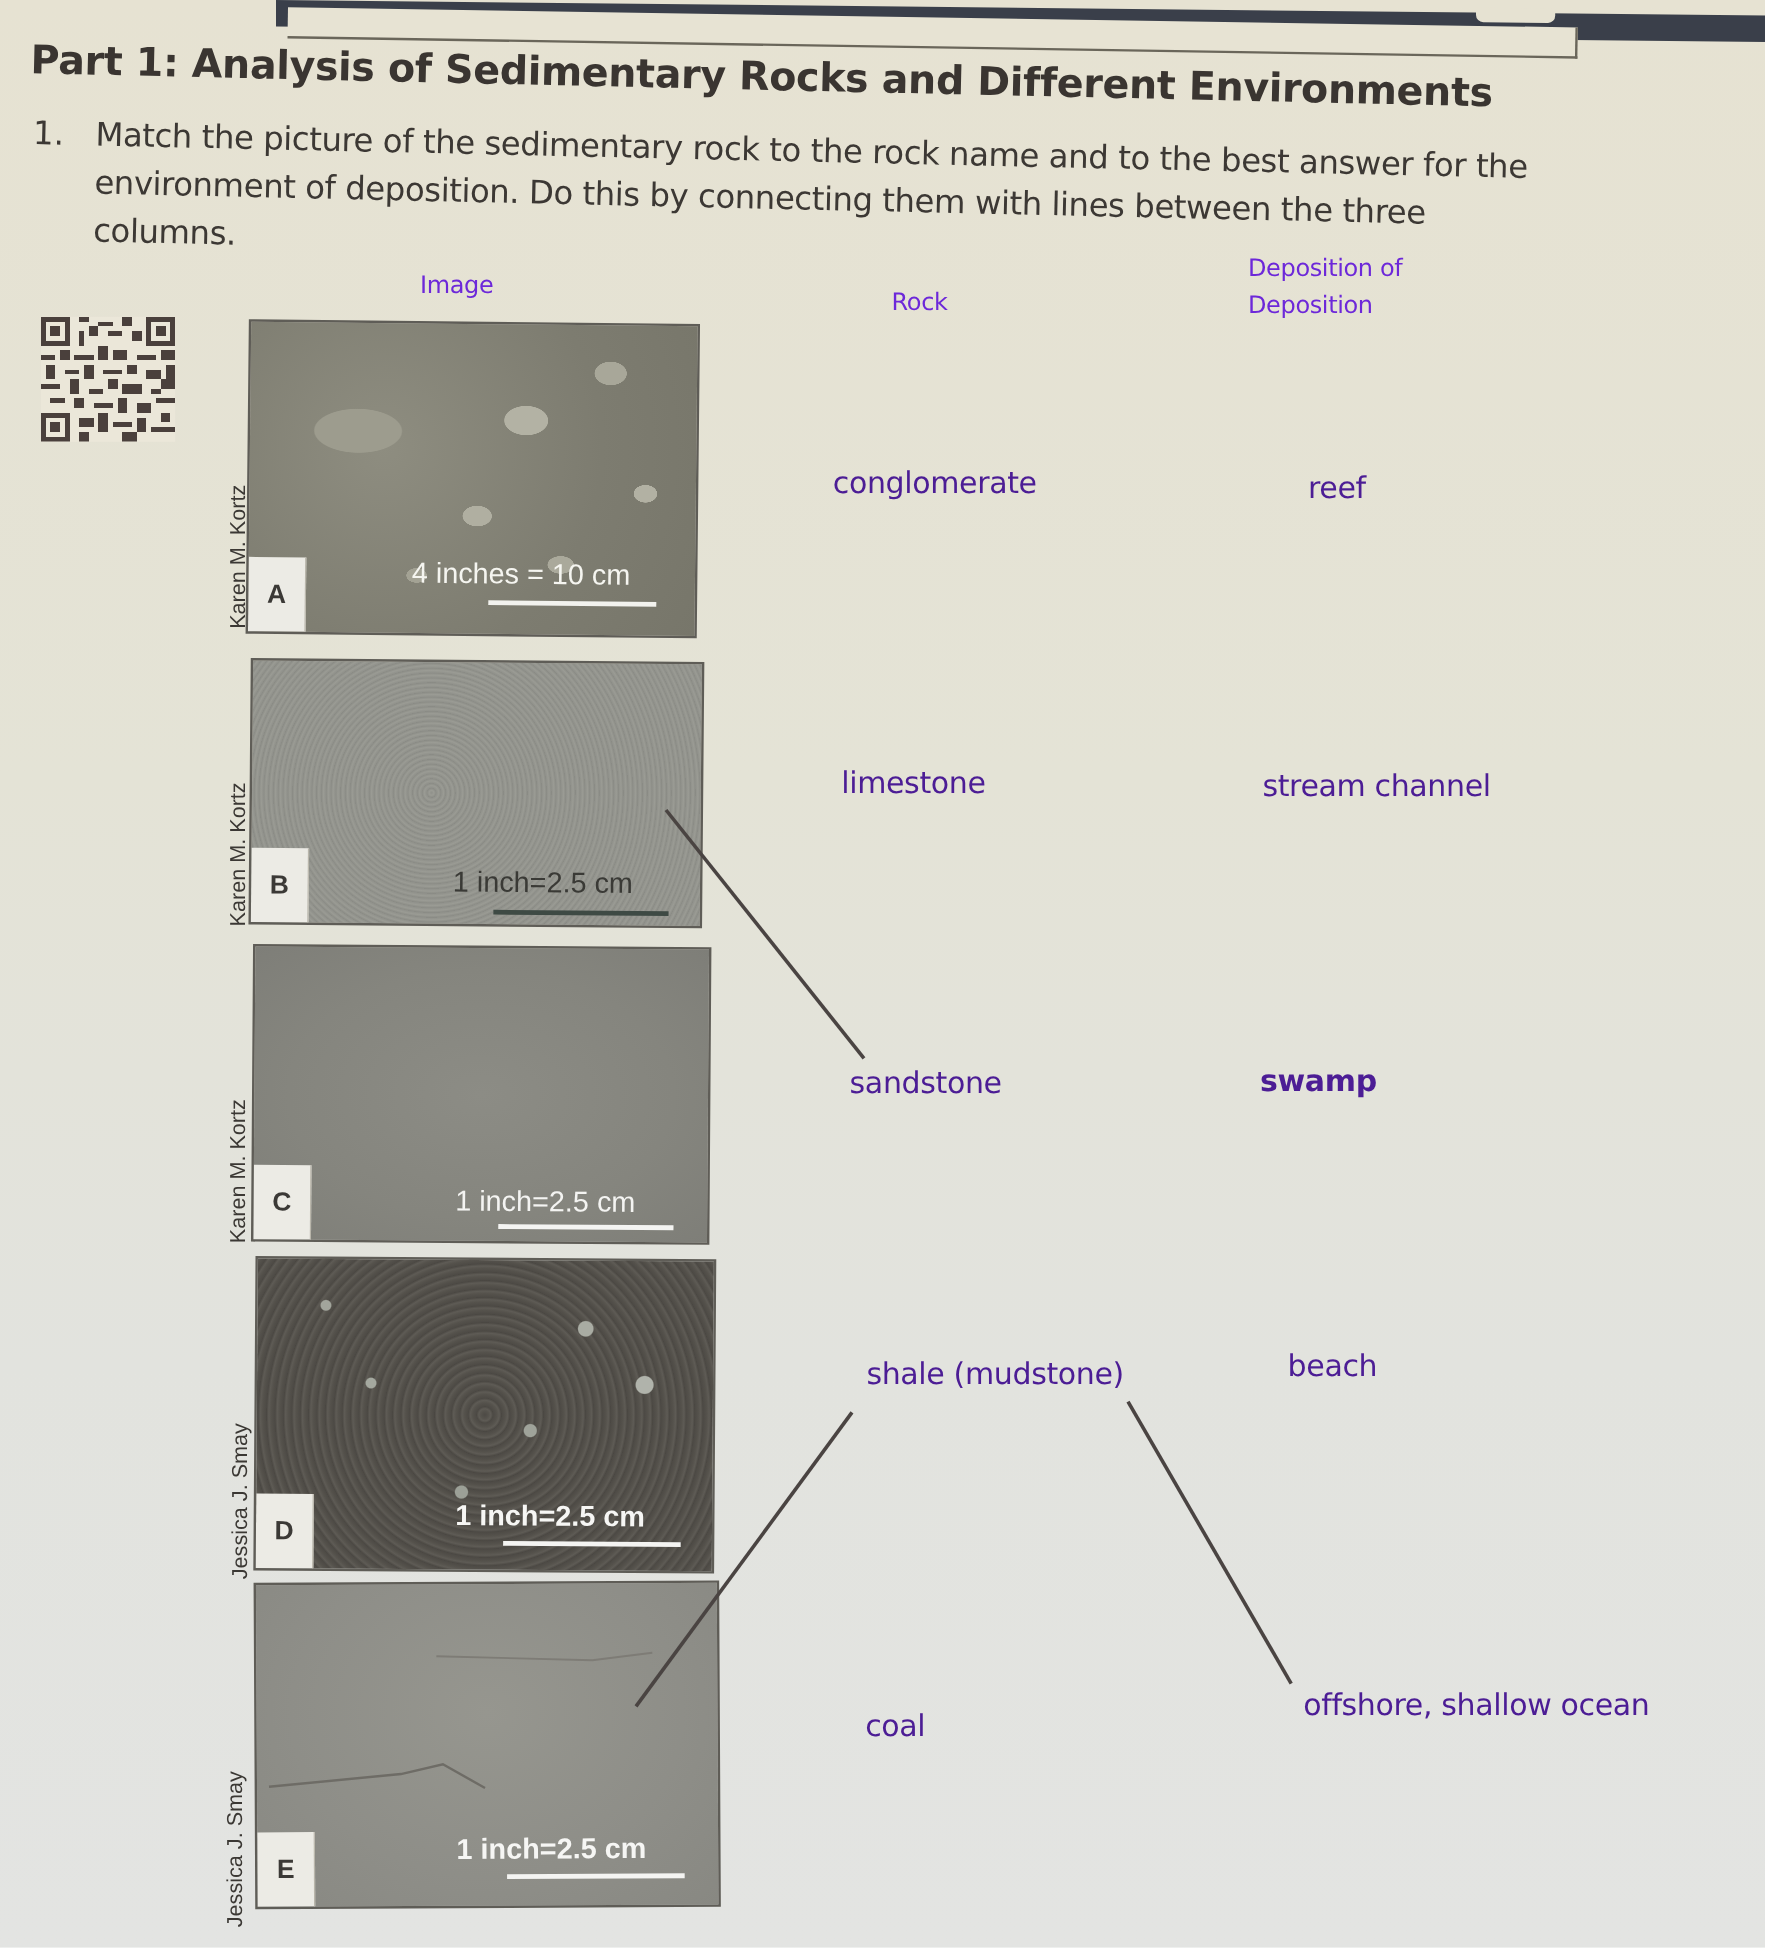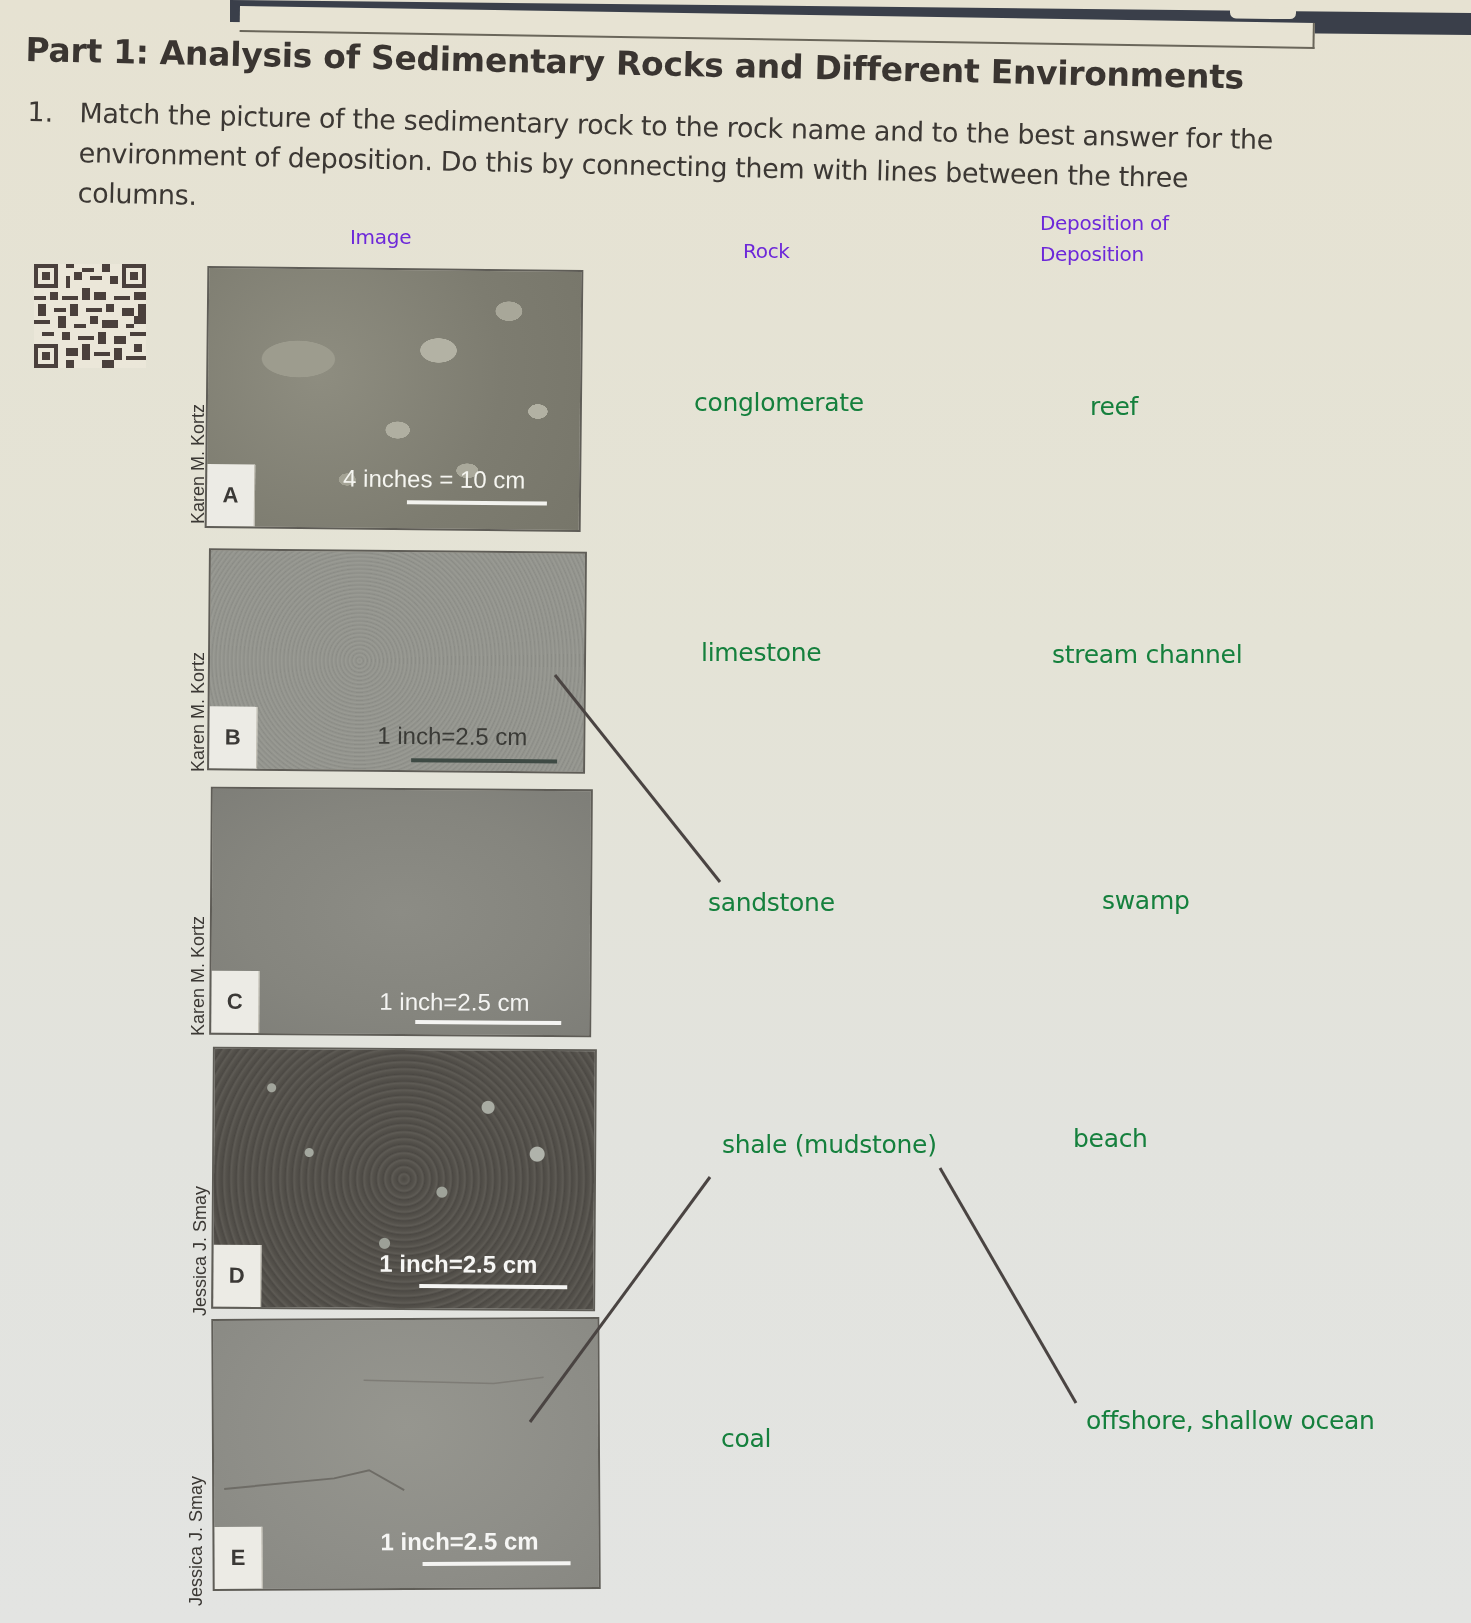--- a/index.html
+++ b/index.html
@@ -69,21 +69,21 @@
       font-size: 24px; white-space: nowrap;
     }
     .photo .bar { position: absolute; height: 4px; }
     .credit {
       position: absolute; font-family: "Liberation Sans", sans-serif; font-size: 18px;
       color: #3b3834; white-space: nowrap;
       transform: rotate(-90deg); transform-origin: left top;
     }
 
     .label {
-      position: absolute; font-size: 25px; color: #15803d; white-space: nowrap; letter-spacing: -0.3px;
+      position: absolute; font-size: 25px; color: #4c1d95; white-space: nowrap; letter-spacing: -0.3px;
     }
 
     svg.lines { position: absolute; left: 0; top: 0; }
   </style>
 </head>
 <body>
 
 <div class="top-strip">
     <div class="tab"></div>
   </div>
@@ -222,21 +222,21 @@
 <div class="credit" style="left:186px; top:1606px;">Jessica J. Smay</div>
 
 <div class="label" style="left:694px; top:388px;">conglomerate</div>
 <div class="label" style="left:701px; top:638px;">limestone</div>
 <div class="label" style="left:708px; top:888px;text-align:right;">sandstone</div>
 <div class="label" style="left:722px; top:1130px;">shale (mudstone)</div>
 <div class="label" style="left:721px; top:1424px;">coal</div>
 
 <div class="label" style="left:1042px; top:392px;margin-left:48px;">reef</div>
 <div class="label" style="left:1052px; top:640px;">stream channel</div>
-<div class="label" style="left:1102px; top:886px;">swamp</div>
+<div class="label" style="left:1050px; top:886px;font-weight:bold;">swamp</div>
 <div class="label" style="left:1073px; top:1124px;text-align:center;">beach</div>
 <div class="label" style="left:1086px; top:1406px;">offshore, shallow ocean</div>
 
 <svg class="lines" width="1471" height="1623">
   <line x1="555" y1="675" x2="720" y2="882" stroke="#4a4442" stroke-width="3"></line>
   <line x1="710" y1="1177" x2="530" y2="1422" stroke="#4a4442" stroke-width="3"></line>
   <line x1="940" y1="1168" x2="1076" y2="1403" stroke="#4a4442" stroke-width="3"></line>
 </svg>
 
 </body></html>

